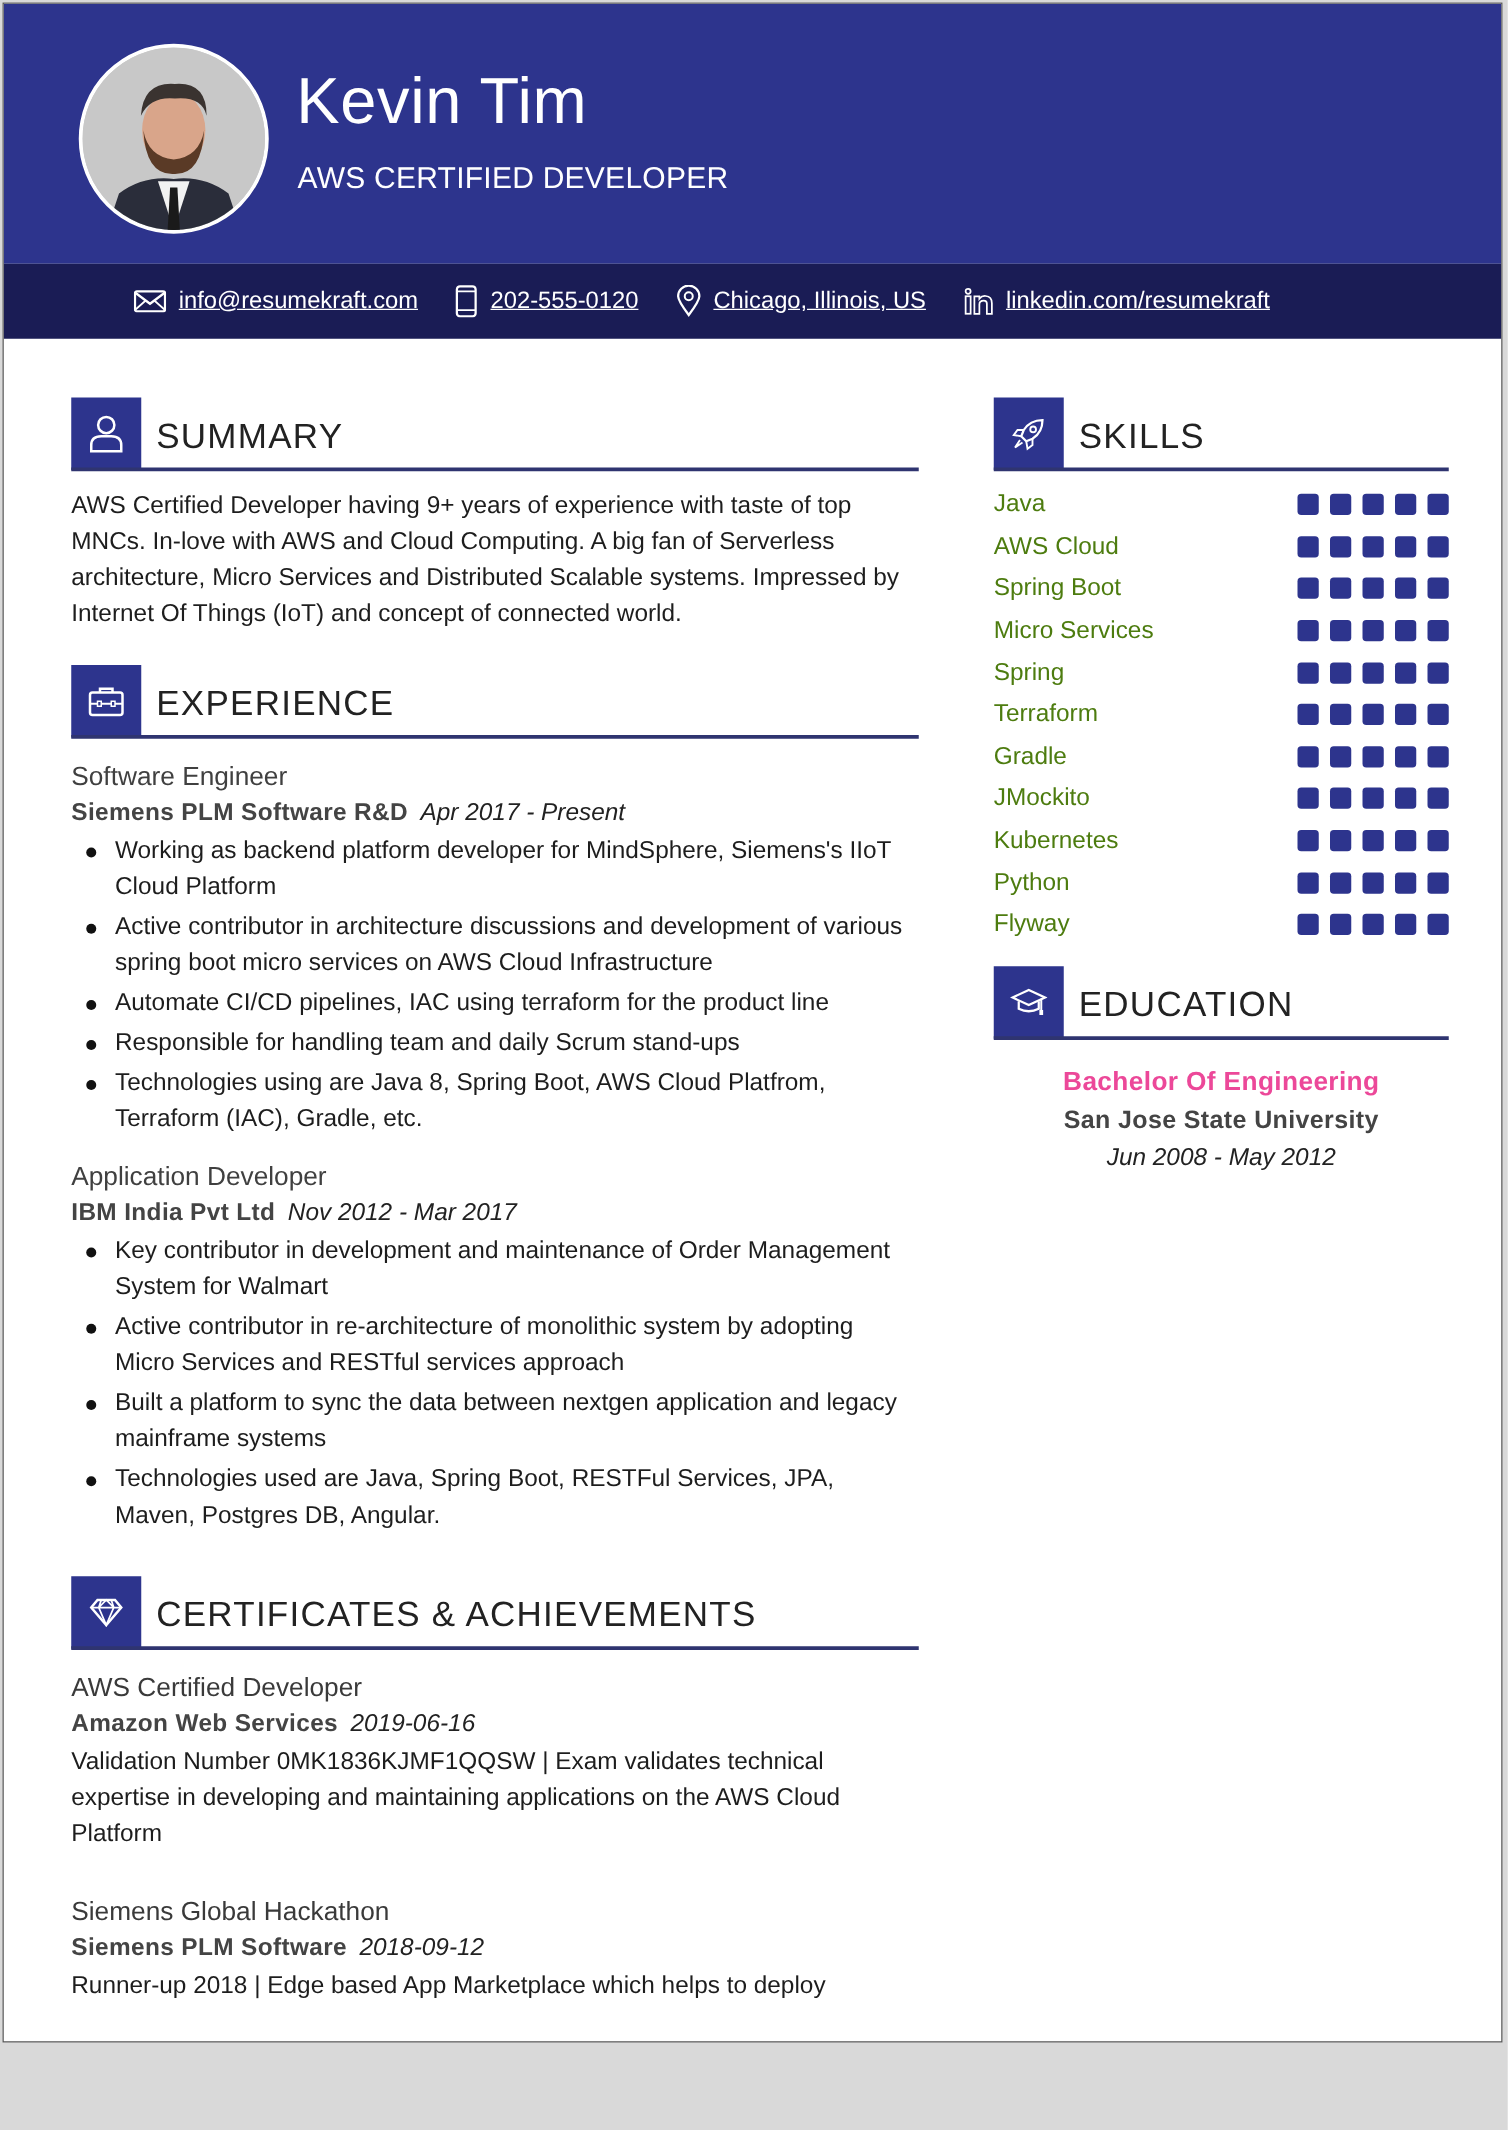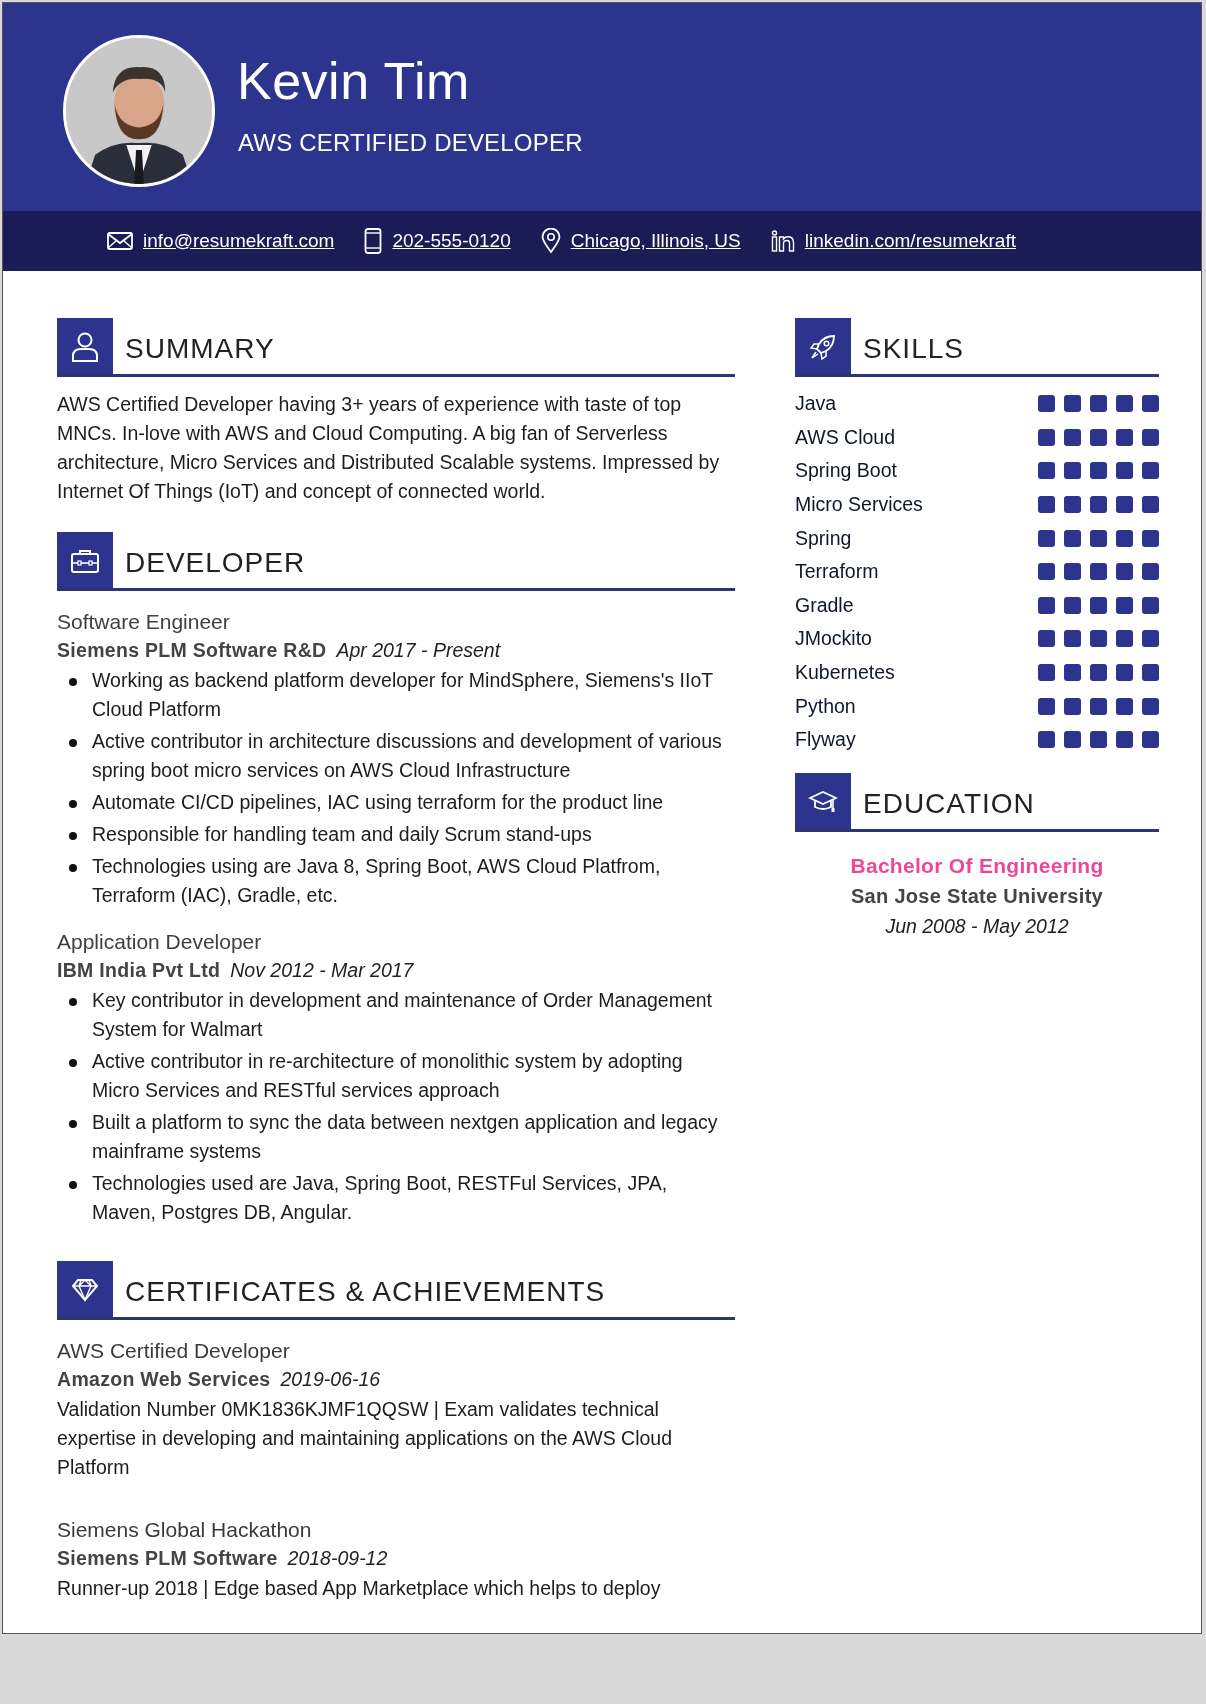--- a/index.html
+++ b/index.html
@@ -65,21 +65,21 @@
   ul.bullets li::before {
     content: ""; position: absolute; left: 12px; top: 12px; width: 8px; height: 8px;
     border-radius: 50%; background: #111;
   }
 
   .cert-title { font-size: 21px; color: #3a3a3a; line-height: 28px; }
   .cert-desc { font-size: 19.5px; line-height: 29px; color: #1d1d1d; margin-top: 2px; }
 
   .skill-row {
     display: flex; justify-content: space-between; align-items: center;
-    height: 33.6px; font-size: 19.5px; color: #0f172a;
+    height: 33.6px; font-size: 19.5px; color: #4d7c0f;
   }
   .dots { display: flex; gap: 9px; padding-right: 0; }
   .dot { width: 17px; height: 17px; border-radius: 3px; background: #2d348d; }
 
   .edu-degree { font-size: 21px; color: #ec4899; font-weight: bold; letter-spacing: 0.3px; margin-top: 20px; line-height: 30px; }
   .edu-school { font-size: 20px; color: #444; font-weight: bold; letter-spacing: 0.3px; line-height: 30px; }
   .edu-dates { font-size: 19.5px; font-style: italic; color: #222; line-height: 30px; }
 </style>
 </head>
 <body>
@@ -142,35 +142,35 @@
       <div class="sec-head">
         <div class="sec-icon">
           <svg width="30" height="32" viewBox="0 0 30 32">
             <circle cx="15" cy="9" r="6.5" fill="none" stroke="#fff" stroke-width="2"></circle>
             <path d="M3 30 V25 Q3 18 11 18 H19 Q27 18 27 25 V30 Z" fill="none" stroke="#fff" stroke-width="2"></path>
           </svg>
         </div>
         <div class="sec-title">SUMMARY</div>
         <div class="sec-line"></div>
       </div>
-      <p class="summary-text">AWS Certified Developer having 3+ years of experience with taste of top MNCs. In-love with AWS and Cloud Computing. A big fan of Serverless architecture, Micro Services and Distributed Scalable systems. Impressed by Internet Of Things (IoT) and concept of connected world.</p>
+      <p class="summary-text">AWS Certified Developer having 9+ years of experience with taste of top MNCs. In-love with AWS and Cloud Computing. A big fan of Serverless architecture, Micro Services and Distributed Scalable systems. Impressed by Internet Of Things (IoT) and concept of connected world.</p>
     </section>
 
     <section style="margin-top:26px;">
       <div class="sec-head">
         <div class="sec-icon">
           <svg width="30" height="26" viewBox="0 0 30 26">
             <rect x="2" y="6" width="26" height="18" rx="2" fill="none" stroke="#fff" stroke-width="2"></rect>
             <path d="M10 6 V3 H20 V6" fill="none" stroke="#fff" stroke-width="2"></path>
             <line x1="2" y1="15" x2="28" y2="15" stroke="#fff" stroke-width="1.6"></line>
             <rect x="8" y="13" width="3" height="4" fill="#2d348d" stroke="#fff" stroke-width="1.2"></rect>
             <rect x="19" y="13" width="3" height="4" fill="#2d348d" stroke="#fff" stroke-width="1.2"></rect>
           </svg>
         </div>
-        <div class="sec-title">DEVELOPER</div>
+        <div class="sec-title">EXPERIENCE</div>
         <div class="sec-line"></div>
       </div>
 
       <div>
         <div class="job-title">Software Engineer</div>
         <div class="company-line">
           <span class="company">Siemens PLM Software R&amp;D</span><span class="dates">Apr 2017 - Present</span>
         </div>
         <ul class="bullets">
           <li>Working as backend platform developer for MindSphere, Siemens's IIoT Cloud Platform</li>

